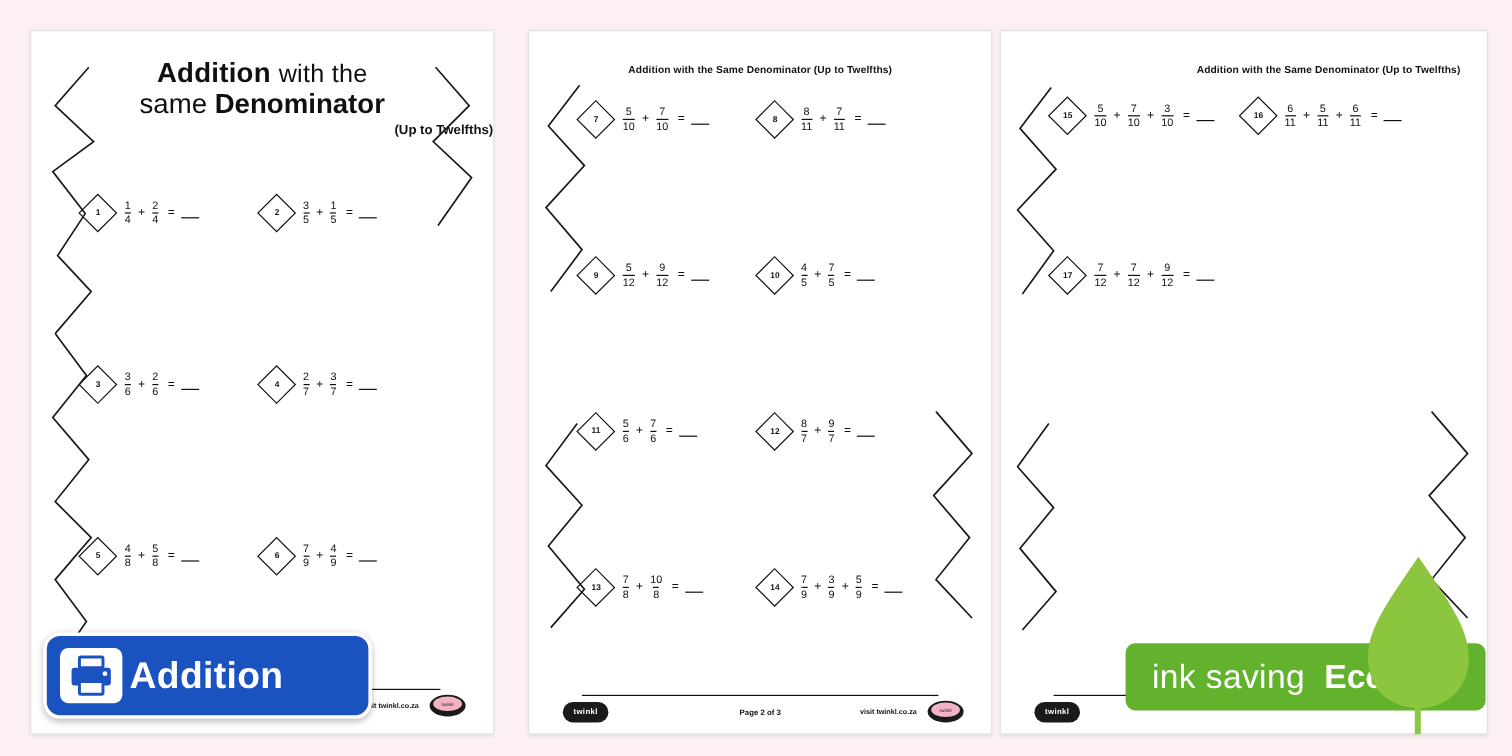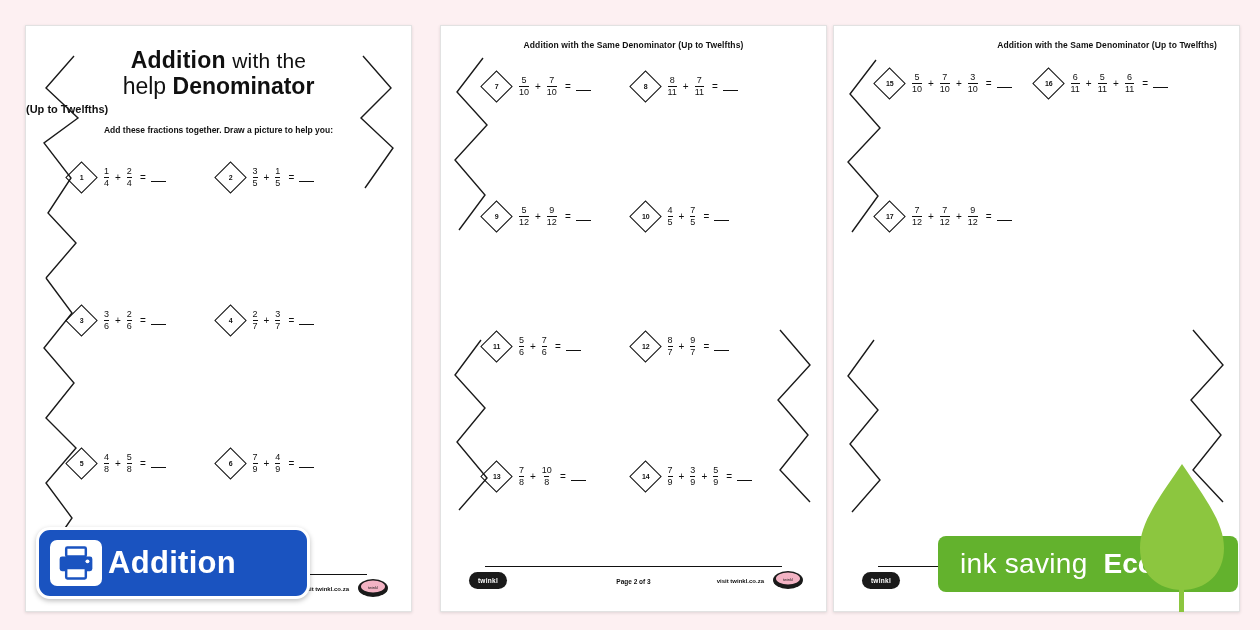--- a/index.html
+++ b/index.html
@@ -31,27 +31,27 @@
 
   
   .p1-title{
     text-align:center;margin-top:22px;line-height:1.12;
     color:#101010;
   }
   .p1-title .l1{font-size:23px;font-weight:bold;letter-spacing:.2px;}
   .p1-title .l1 .thin{font-weight:normal;font-size:21px;}
   .p1-title .l2{font-size:23px;font-weight:normal;}
   .p1-title .l2 b{font-weight:bold;text-align:center;}
-  .p1-sub{font-size:11px;text-align:left;margin-top:3px;font-weight:bold;color:#111;}
+  .p1-sub{font-size:11px;text-align:right;margin-top:3px;font-weight:bold;color:#111;}
   .p1-instr{font-size:8.5px;text-align:center;margin-top:10px;font-weight:bold;color:#111;}
 
   
   .pg-head{
     text-align:center;font-size:8.5px;font-weight:bold;color:#111;
-    margin-top:14px;letter-spacing:.1px;
+    margin-top:27px;letter-spacing:.1px;
   }
   #sheet3 .pg-head{text-align:right;padding-right:22px;}
 
   
   .qgrid{position:absolute;left:44px;right:44px;}
   .qrow{display:flex;}
   .qcell{display:flex;align-items:center;}
   .diamond{
     width:21px;height:21px;border:1.1px solid #111;
     transform:rotate(45deg);
@@ -141,25 +141,24 @@
         <polyline points="12,8 40,40 10,70 42,100 14,140" fill="none" stroke="#1a1a1a" stroke-width="1.4"></polyline>
       </svg>
     </div>
 
     <div class="p1-title">
       <div class="l1">
         <span>Addition</span>
         <span class="thin">with the</span>
       </div>
       <div class="l2">
-        <span>help </span><b>Denominator</b>
+        <span>same </span><b>Denominator</b>
       </div>
     </div>
     <div class="p1-sub">(Up to Twelfths)</div>
-    <div class="p1-instr">Add these fractions together. Draw a picture to help you:</div>
 
     <div class="qgrid" id="p1-grid" style="top: 118px;">
         <div class="qrow" style="margin-bottom: 120px;">
           <div style="width: 50%;">
             <div class="qcell">
               <div class="diamond">
                 <span>1</span>
               </div>
               <div class="expr">
                 <span class="frac">

